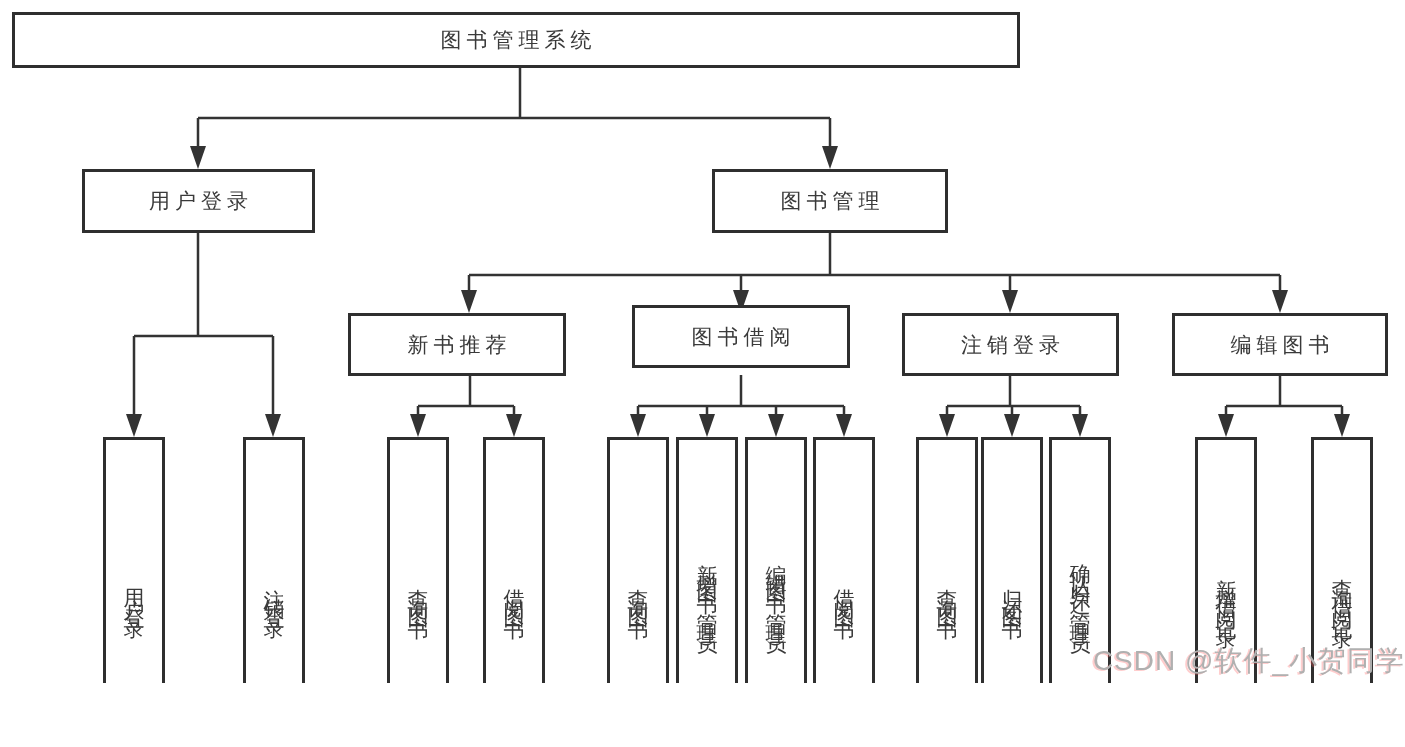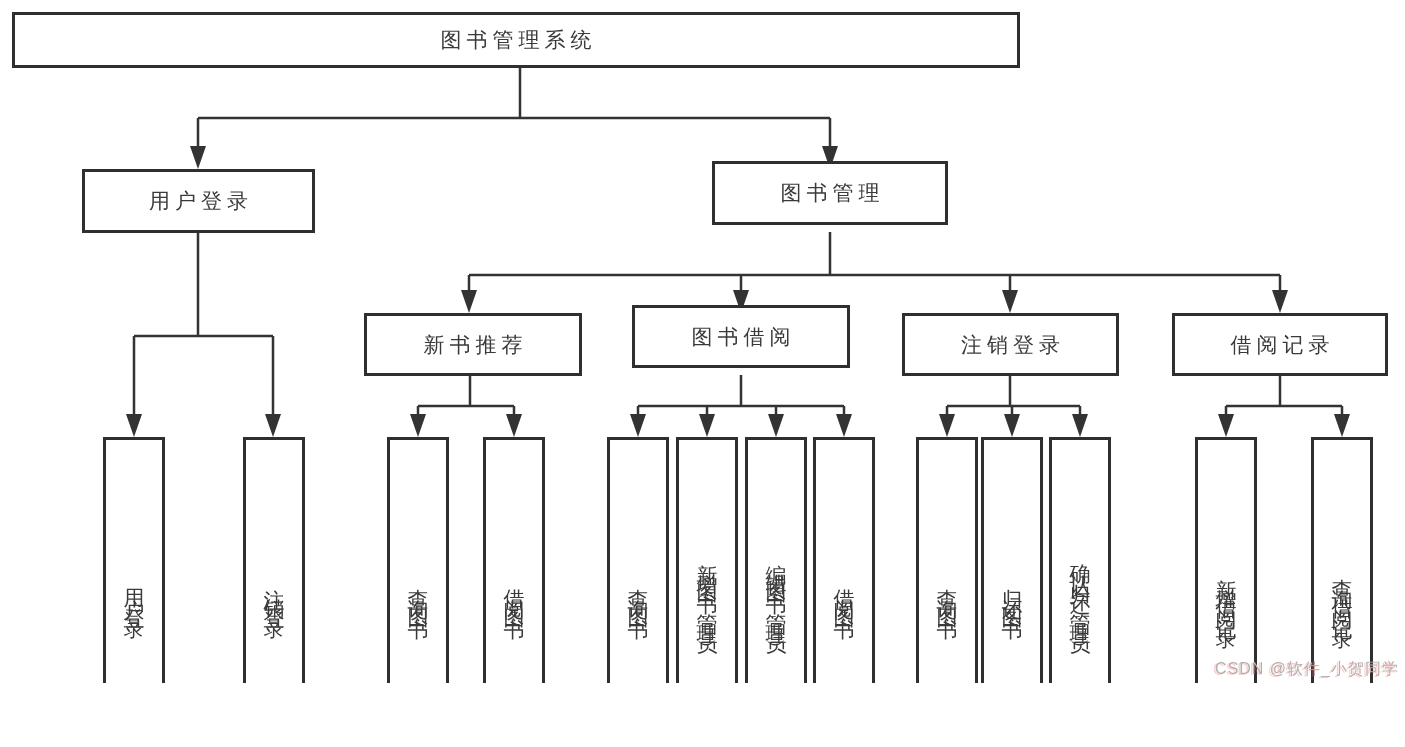--- a/index.html
+++ b/index.html
@@ -55,23 +55,23 @@
     writing-mode: vertical-rl;
     text-orientation: mixed;
     font-size: 21px;
     letter-spacing: 10px;
     margin-bottom: -10px;
     color: var(--text);
     white-space: nowrap;
   }
   .watermark {
     position: absolute;
-    right: 6px;
+    right: 0;
     bottom: 3px;
-    font-size: 16px;
+    font-size: 28px;
     color: var(--watermark);
     text-shadow: -2px 1px 0 rgba(255, 90, 90, 0.30);
     letter-spacing: 1px;
     z-index: 2;
     white-space: nowrap;
   }
 </style>
 </head>
 <body>
 
@@ -113,35 +113,35 @@
     <polygon points="1334,414 1350,414 1342,437"></polygon>
   </svg>
 
   <div class="box" style="left:12px; top:12px; width:1008px; height:56px;">
     <span class="h-label">图书管理系统</span>
   </div>
 
   <div class="box" style="left:82px; top:169px; width:233px; height:64px;">
     <span class="h-label">用户登录</span>
   </div>
-  <div class="box" style="left:712px; top:161px; width:236px; height:64px;">
+  <div class="box" style="left:712px; top:169px; width:236px; height:64px;">
     <span class="h-label">图书管理</span>
   </div>
 
-  <div class="box" style="left:364px; top:313px; width:218px; height:63px;">
+  <div class="box" style="left:348px; top:313px; width:218px; height:63px;">
     <span class="h-label">新书推荐</span>
   </div>
   <div class="box" style="left:632px; top:305px; width:218px; height:63px;">
     <span class="h-label">图书借阅</span>
   </div>
   <div class="box" style="left:902px; top:313px; width:217px; height:63px;">
     <span class="h-label">注销登录</span>
   </div>
   <div class="box" style="left:1172px; top:313px; width:216px; height:63px;">
-    <span class="h-label">借阅记录</span>
+    <span class="h-label">编辑图书</span>
   </div>
 
   <div class="box" style="left:103px; top:437px; width:62px; height:299px;">
     <span class="v-label">用户登录</span>
   </div>
   <div class="box" style="left:243px; top:437px; width:62px; height:299px;">
     <span class="v-label">注销登录</span>
   </div>
 
   <div class="box" style="left:387px; top:437px; width:62px; height:299px;">

